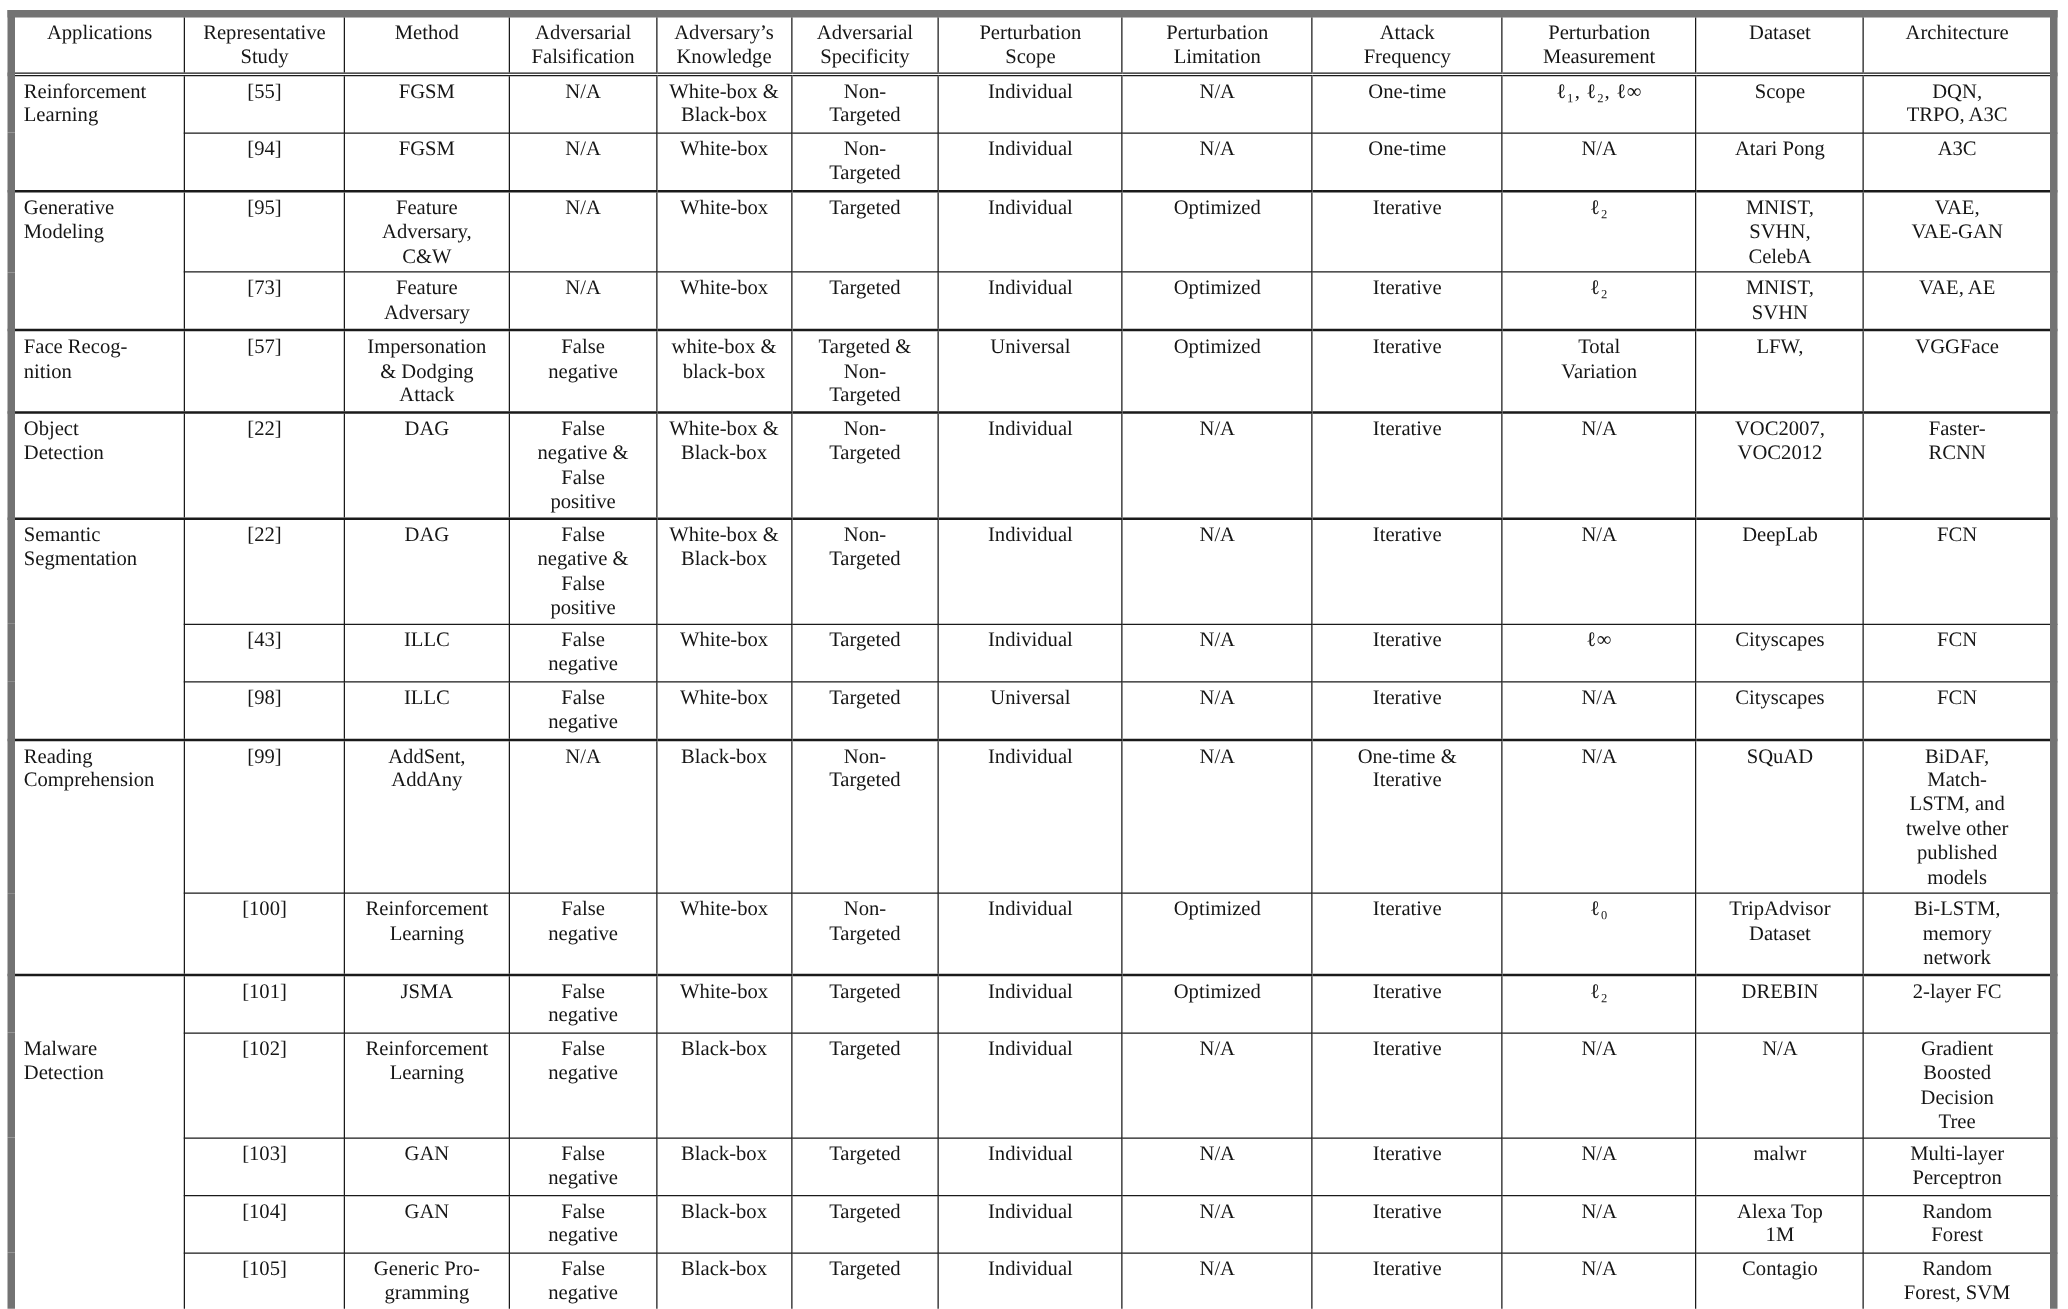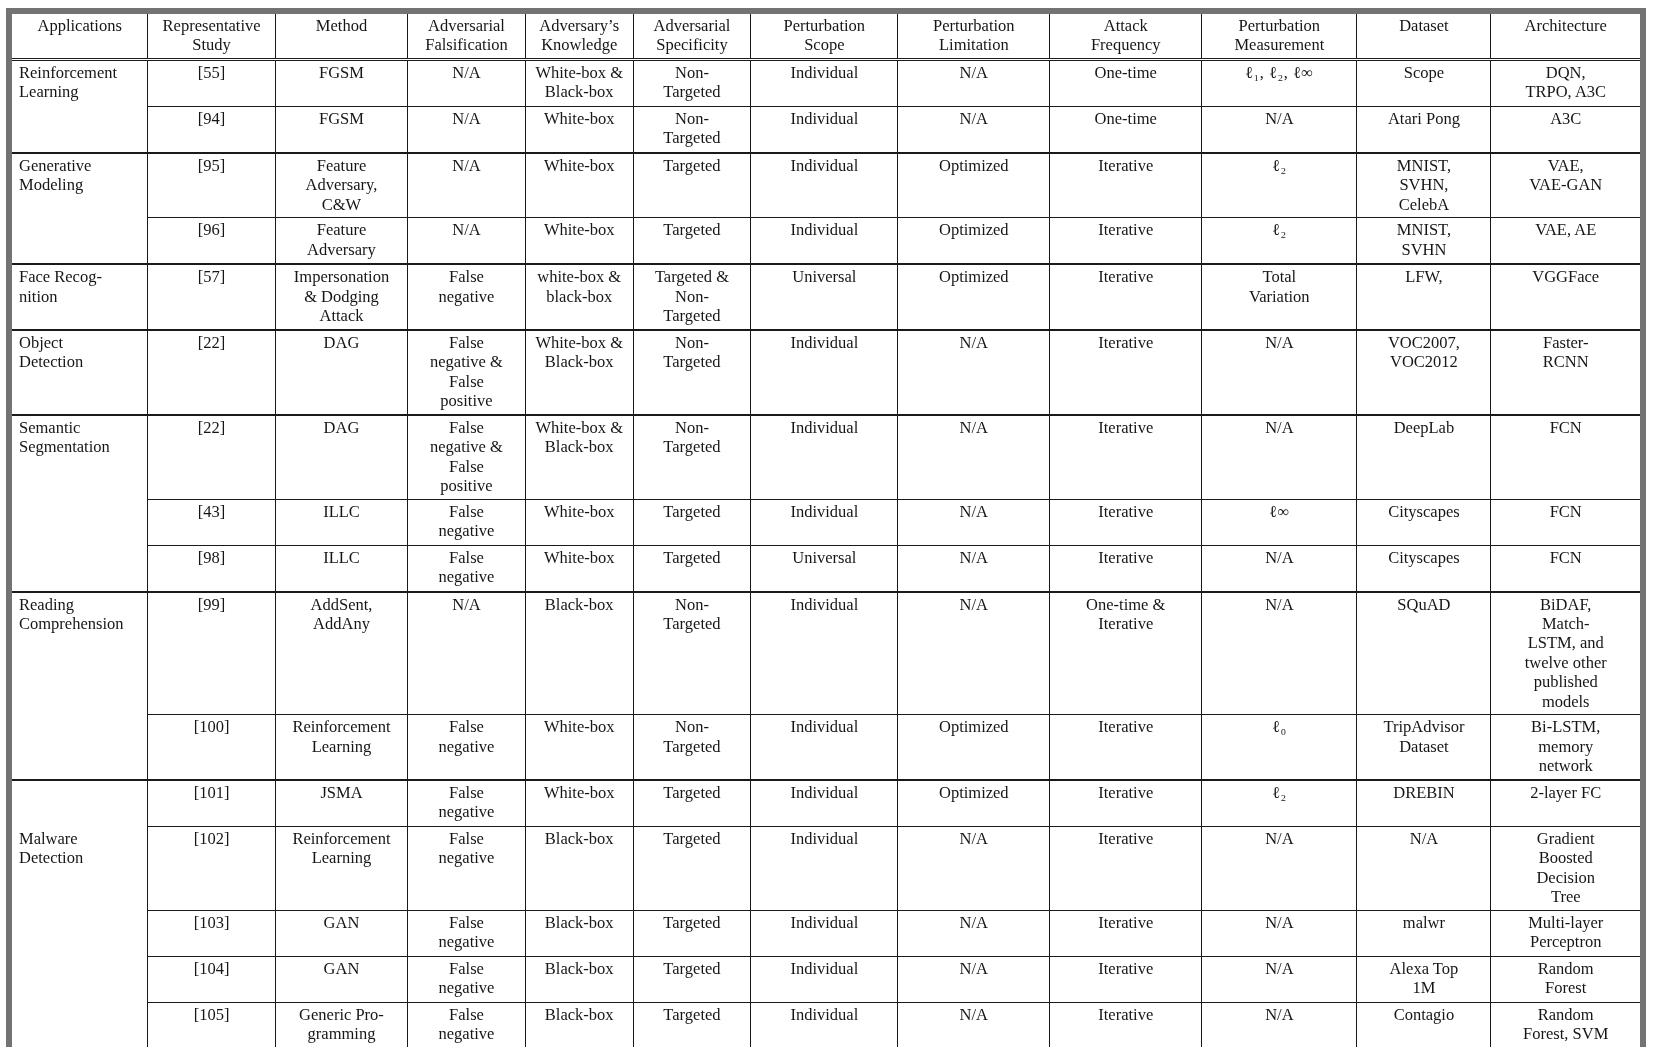--- a/index.html
+++ b/index.html
@@ -156,21 +156,21 @@
         <td>Optimized</td>
         <td>Iterative</td>
         <td class="math">ℓ₂</td>
         <td>MNIST,
 SVHN,
 CelebA</td>
         <td>VAE,
 VAE-GAN</td>
       </tr>
       <tr>
-        <td>[96]</td>
+        <td>[73]</td>
         <td>Feature
 Adversary</td>
         <td>N/A</td>
         <td>White-box</td>
         <td>Targeted</td>
         <td>Individual</td>
         <td>Optimized</td>
         <td>Iterative</td>
         <td class="math">ℓ₂</td>
         <td>MNIST,

